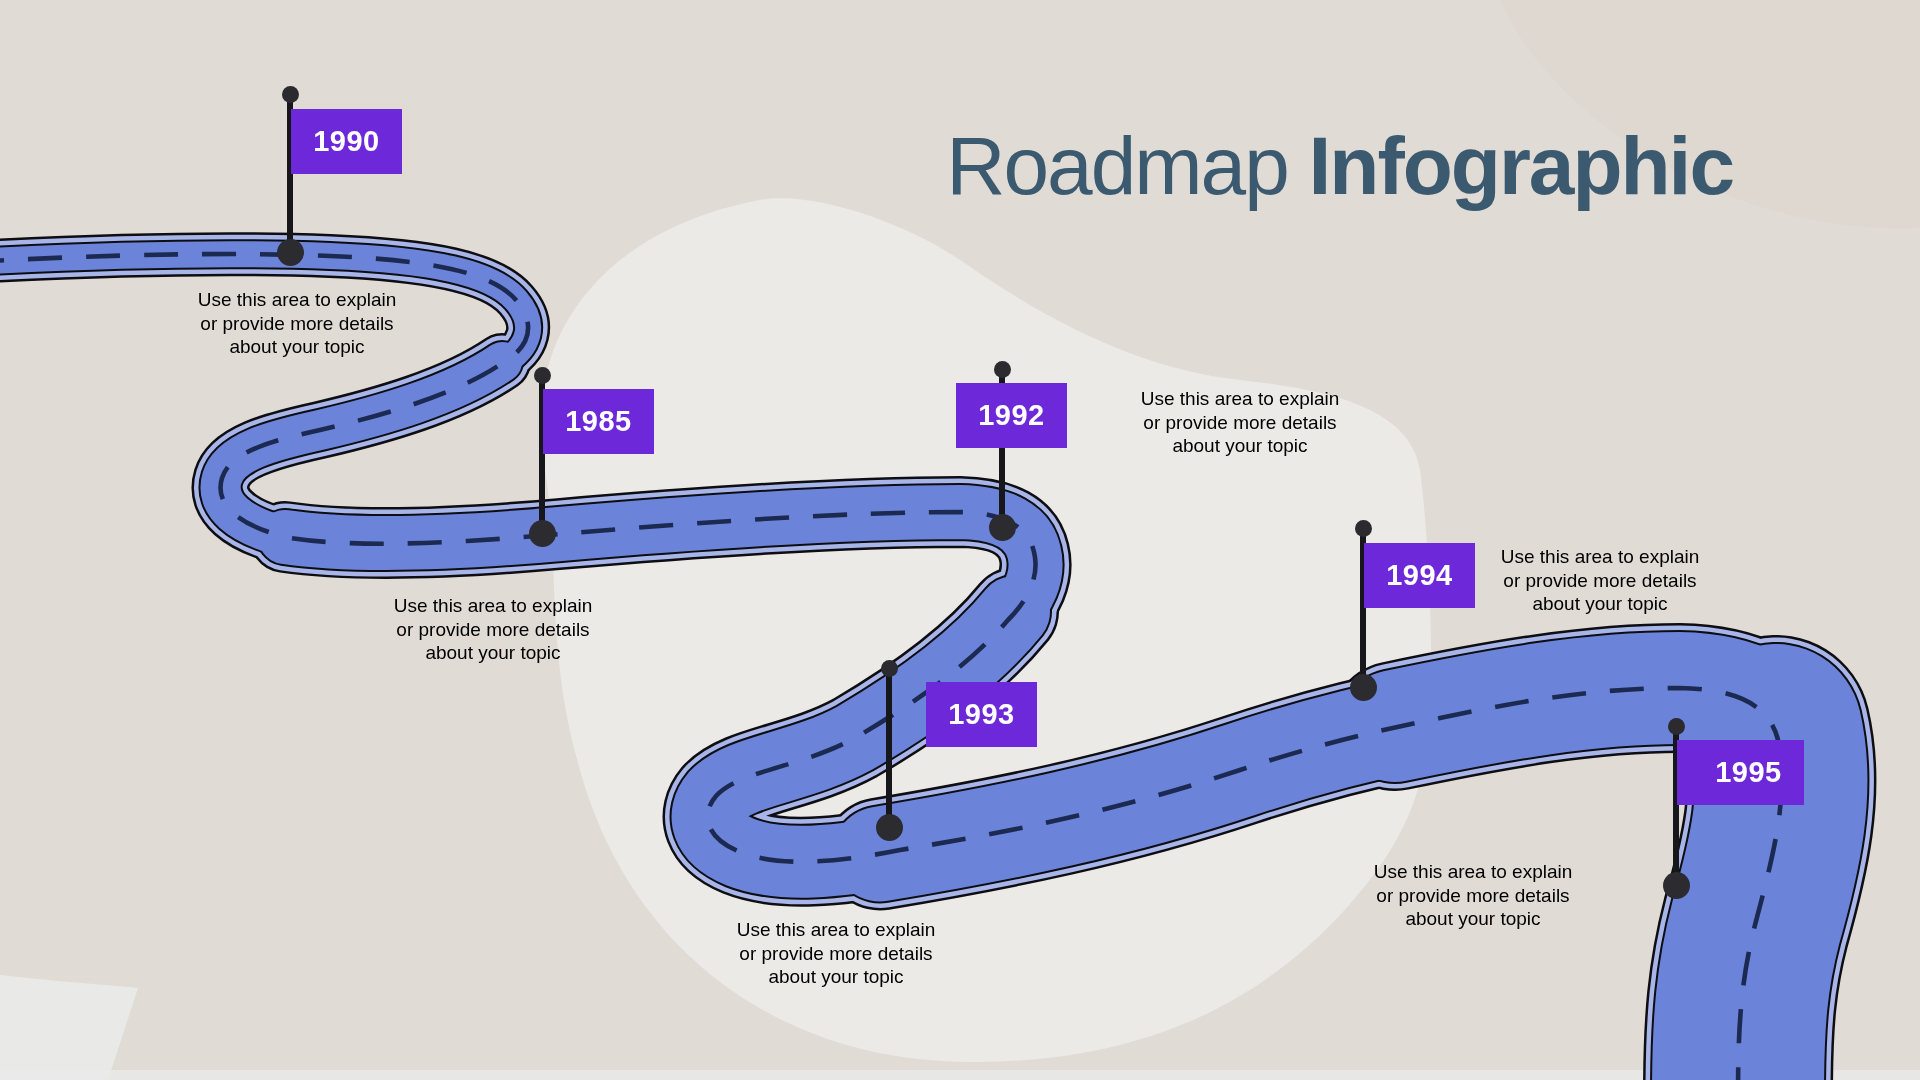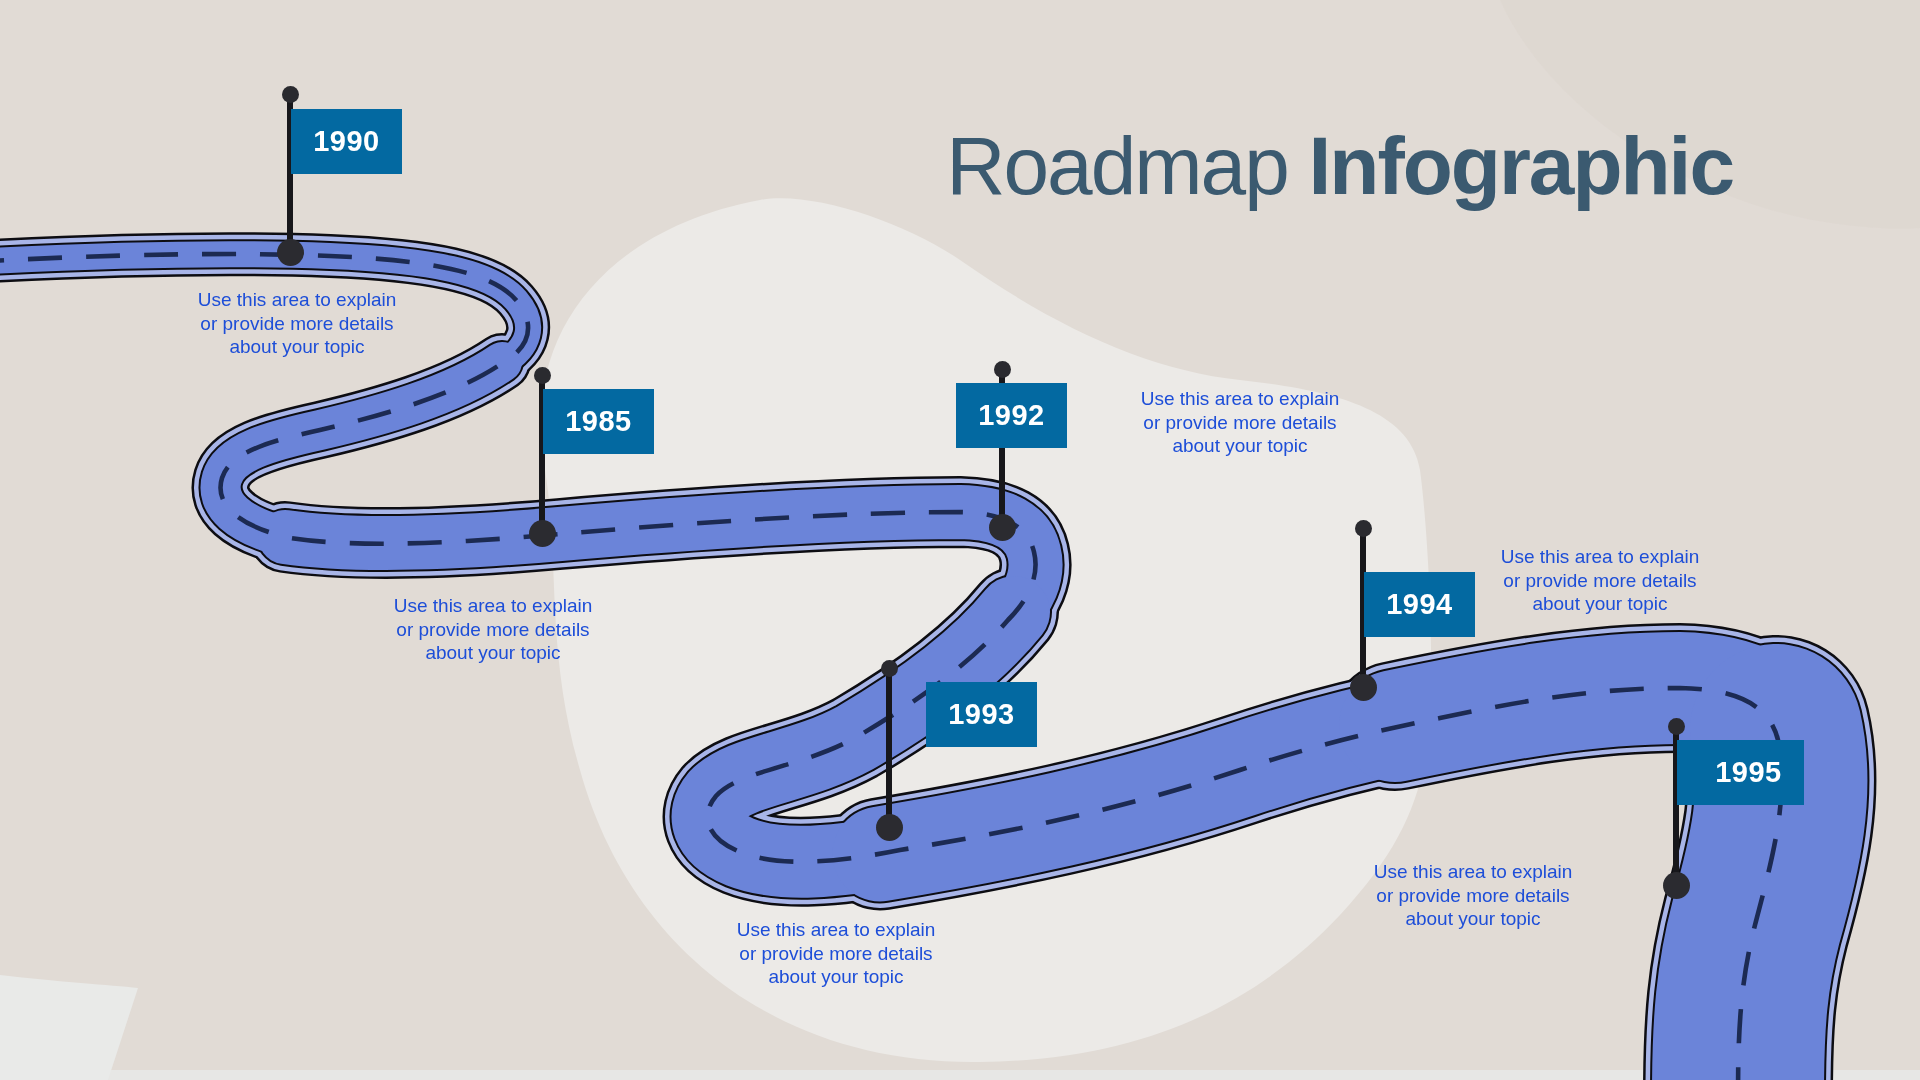--- a/index.html
+++ b/index.html
@@ -18,28 +18,28 @@
   .milestone{display:contents;}
   .pole{
     position:absolute;width:6px;background:#17171B;border-radius:3px;
   }
   .dot{
     position:absolute;border-radius:50%;background:#2A2A2F;
   }
   .dot.top{width:17px;height:17px;}
   .dot.base{width:27px;height:27px;background:#2B2B30;}
   .flag{
-    position:absolute;width:111px;height:65px;background:#0369a1;
+    position:absolute;width:111px;height:65px;background:#6d28d9;
     color:#FFFFFF;font-weight:700;font-size:29px;
     display:flex;align-items:center;justify-content:center;
     letter-spacing:0.5px;
   }
   .desc{
     position:absolute;width:262px;margin-left:-131px;text-align:center;
-    font-size:19px;line-height:23.5px;color:#1d4ed8;white-space:pre-line;
+    font-size:19px;line-height:23.5px;color:#000000;white-space:pre-line;
   }
 </style>
 </head>
 <body>
 
 <div class="canvas">
 
   <svg class="road-svg" viewBox="0 0 1920 1080" xmlns="http://www.w3.org/2000/svg">
     <defs>
       <path id="s1" d="M -30 262 C 120 254 230 252 330 256 C 430 260 492 272 516 300 C 536 323 532 348 498 366"></path>
@@ -156,21 +156,21 @@
     <div class="desc" style="left:836px;top:918px;">Use this area to explain
 or provide more details
 about your topic</div>
   </div>
 
   
   <div class="milestone">
     <div class="pole" style="left:1360px;top:528px;height:159px;"></div>
     <div class="dot top" style="left:1355px;top:520px;"></div>
     <div class="dot base" style="left:1350px;top:674px;"></div>
-    <div class="flag" style="left:1364px;top:572px;text-align:right;">1994</div>
+    <div class="flag" style="left:1364px;top:543px;text-align:right;">1994</div>
     <div class="desc" style="left:1600px;top:545px;">Use this area to explain
 or provide more details
 about your topic</div>
   </div>
 
   
   <div class="milestone">
     <div class="pole" style="left:1673px;top:726px;height:159px;"></div>
     <div class="dot top" style="left:1668px;top:718px;"></div>
     <div class="dot base" style="left:1663px;top:872px;"></div>

